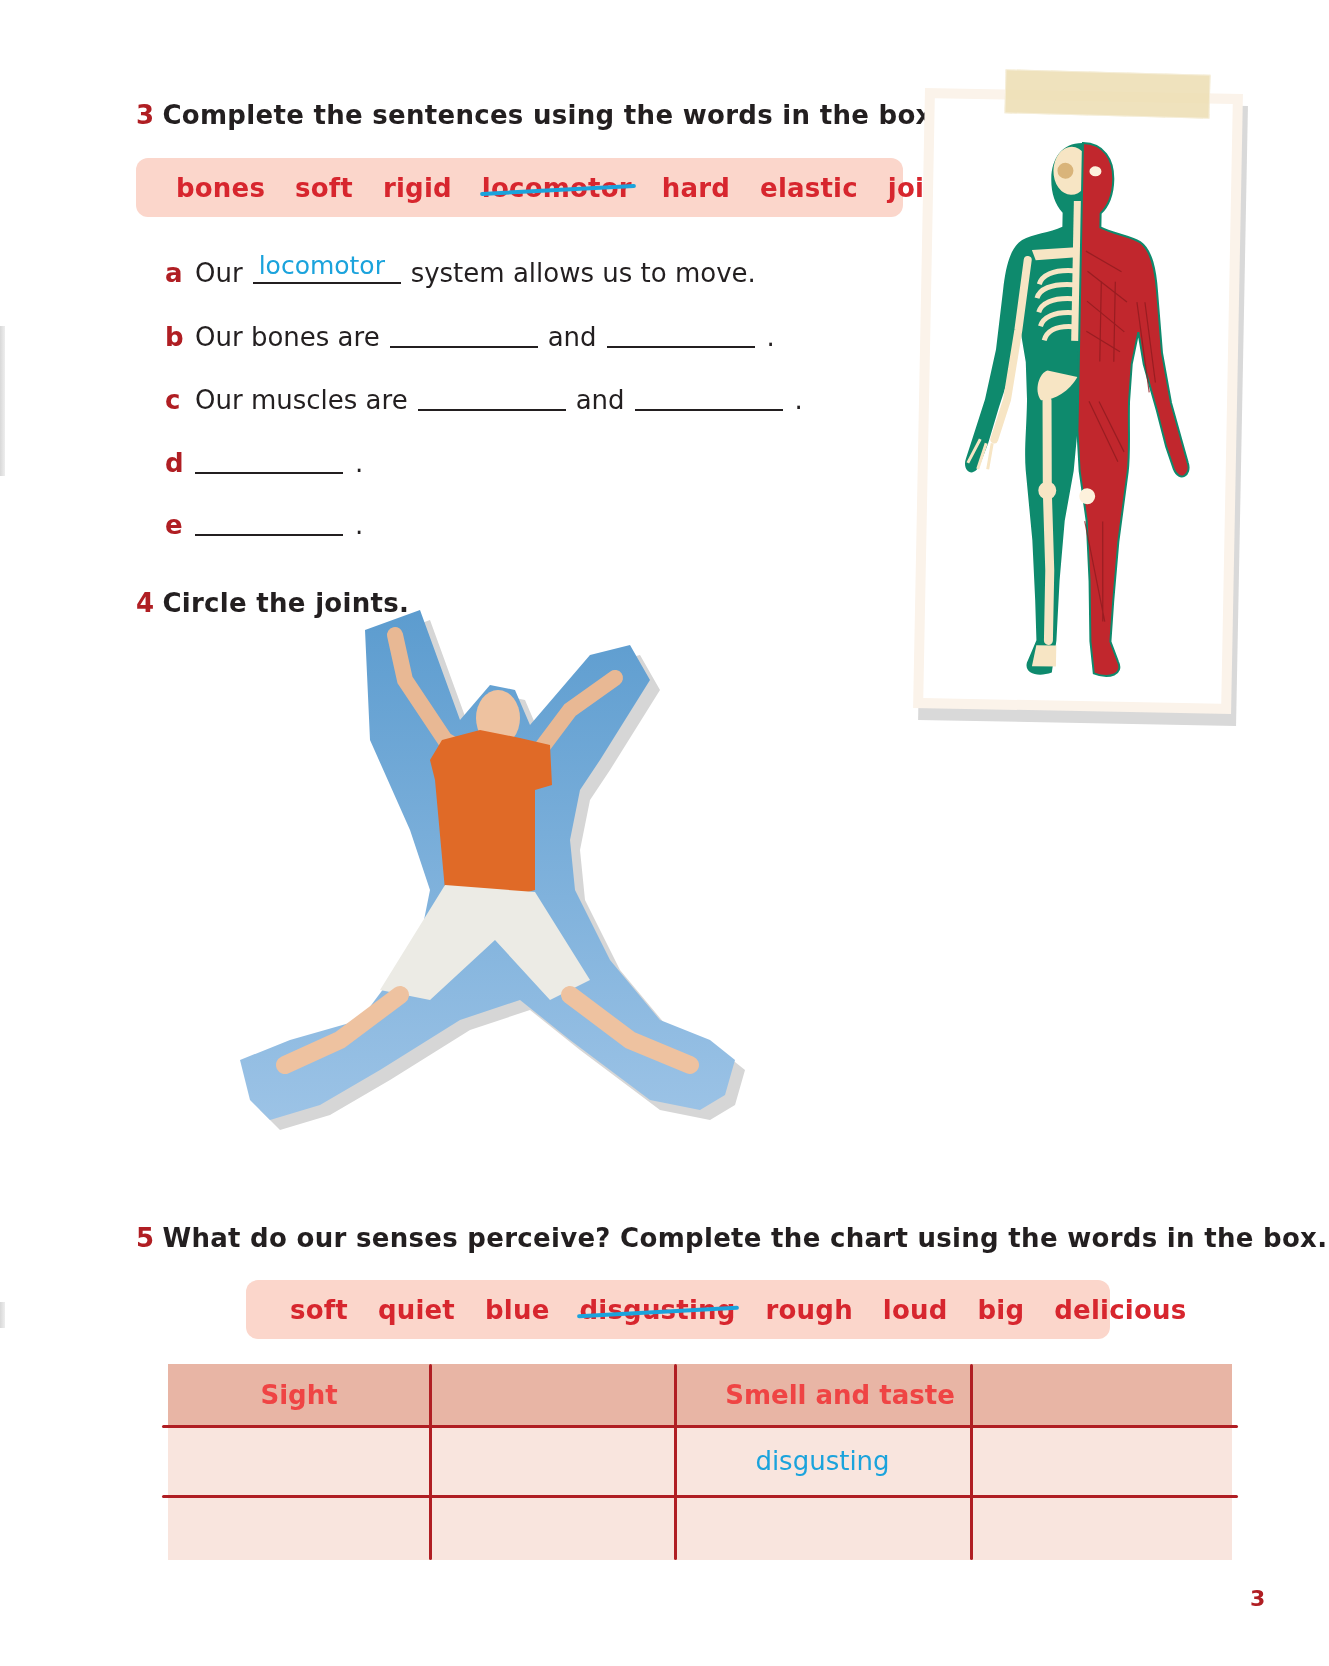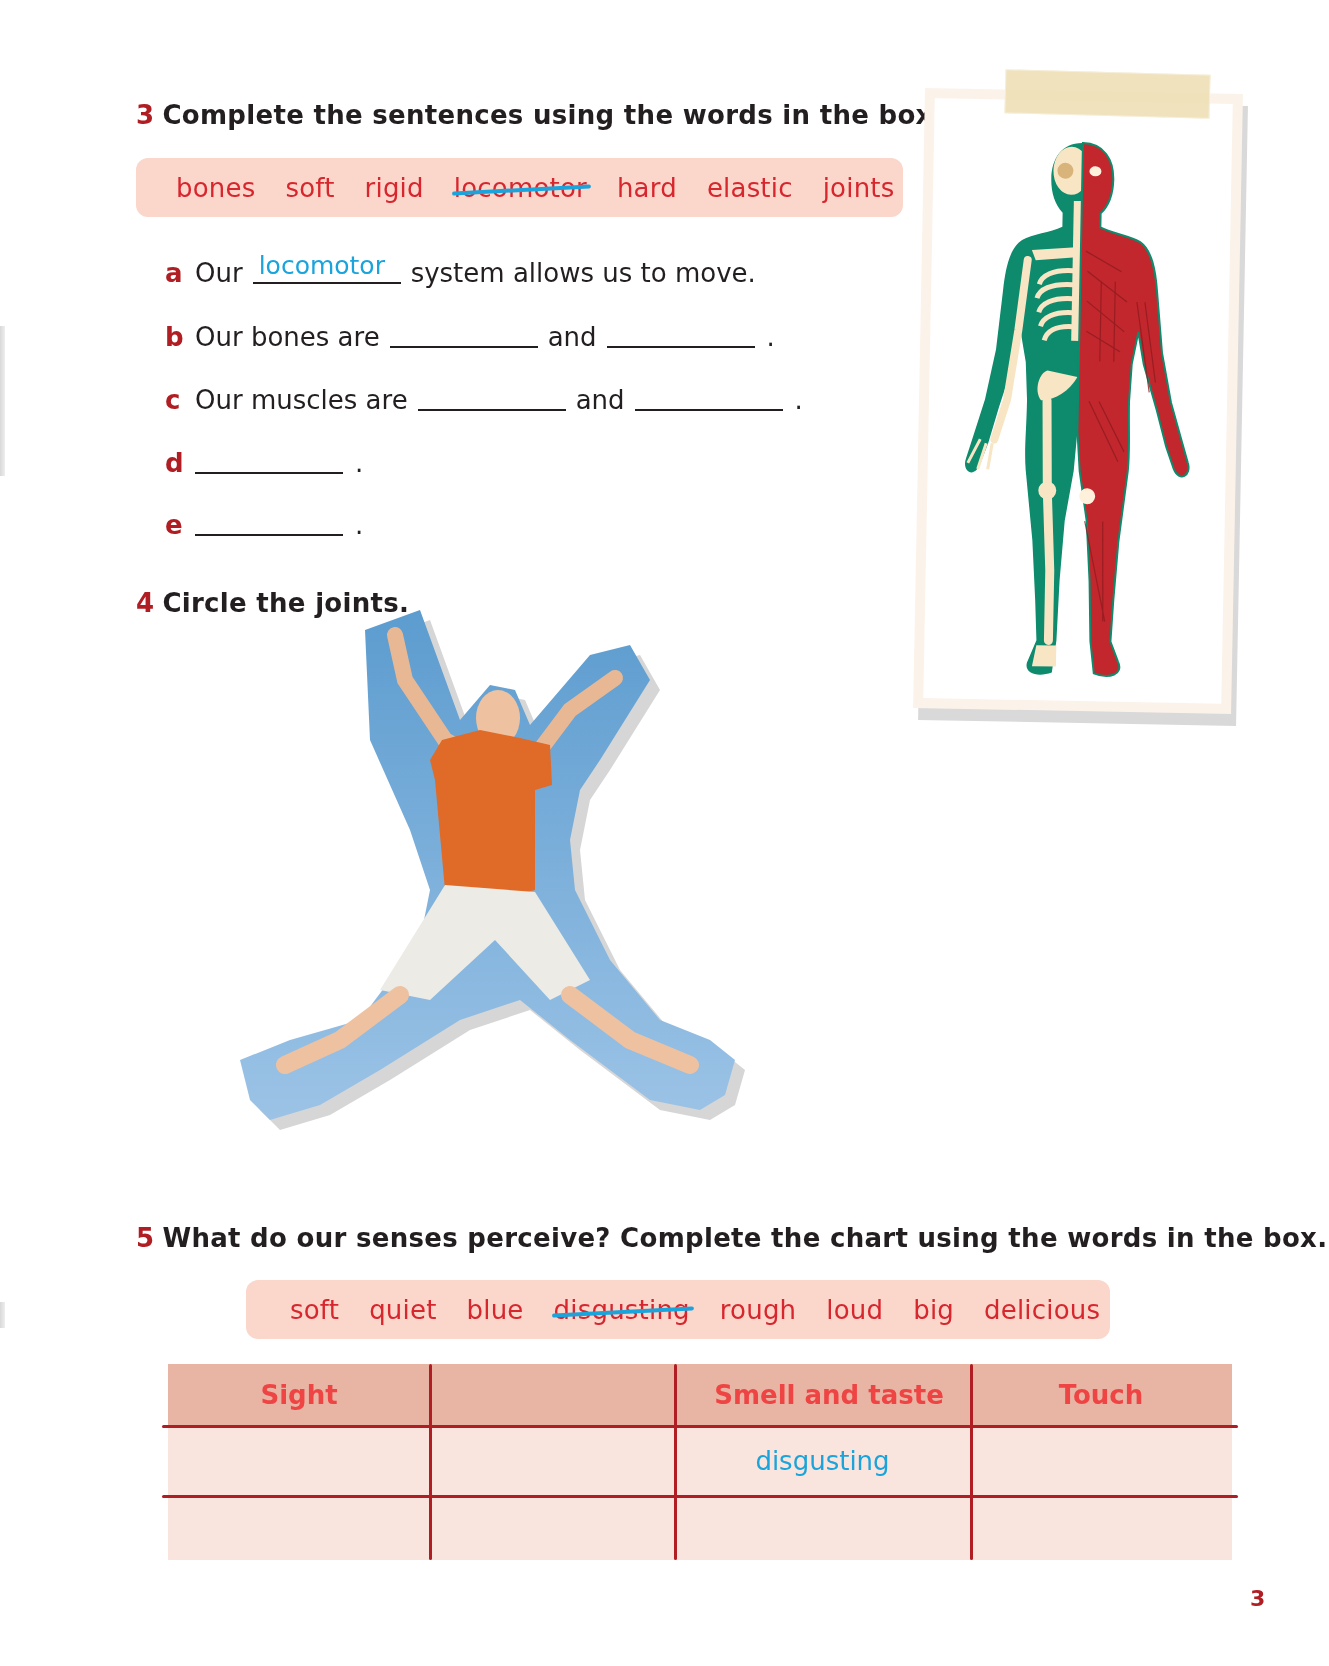--- a/index.html
+++ b/index.html
@@ -20,21 +20,21 @@
   }
   .heading .num { color:#b01e23; margin-right:8px; }
 
   
   .word-box {
     position:absolute; background:#fbd6cb; border-radius:12px;
     display:flex; align-items:center; box-sizing:border-box;
   }
   .word {
     color:#d7262e; font-size:26px; font-family:"DejaVu Sans", sans-serif;
-    position:relative; white-space:nowrap; font-weight:normal; letter-spacing:0.2px;
+    position:relative; white-space:nowrap; font-weight:bold; letter-spacing:0.2px;
   }
   .word.struck::after {
     content:""; position:absolute; left:-2px; right:-4px; top:52%;
     height:4px; background:#1ba3dc; border-radius:3px; transform:rotate(-3deg);
   }
 
   
   .sentence {
     position:absolute; left:165px; font-size:26px; white-space:nowrap;
     display:flex; align-items:flex-end; height:36px;
@@ -233,22 +233,21 @@
   <span class="word">loud</span>
   <span class="word">big</span>
   <span class="word">delicious</span>
 </div>
 
 <div class="senses-table">
   <div class="t-header"></div>
   <div class="t-body"></div>
 
   <div class="t-cell t-head-cell" style="left:0;width:262px;">Sight</div>
-  <div class="t-cell t-head-cell" style="left:491px;width:340px;">Smell and taste</div>
-  <div class="t-cell t-head-cell" style="left:802px;width:262px;">Touch</div>
+  <div class="t-cell t-head-cell" style="left:502px;width:340px;">Smell and taste</div>
 
   <div class="t-cell t-body-cell" style="left:0;top:62px;width:262px;height:70px;"></div>
   <div class="t-cell t-body-cell" style="left:262px;top:62px;width:245px;height:70px;"></div>
   <div class="t-cell t-body-cell" style="left:507px;top:62px;width:295px;height:70px;">disgusting</div>
   <div class="t-cell t-body-cell" style="left:802px;top:62px;width:262px;height:70px;"></div>
 
   <div class="t-cell t-body-cell" style="left:0;top:132px;width:262px;height:64px;"></div>
   <div class="t-cell t-body-cell" style="left:262px;top:132px;width:245px;height:64px;"></div>
   <div class="t-cell t-body-cell" style="left:507px;top:132px;width:295px;height:64px;"></div>
   <div class="t-cell t-body-cell" style="left:802px;top:132px;width:262px;height:64px;"></div>

